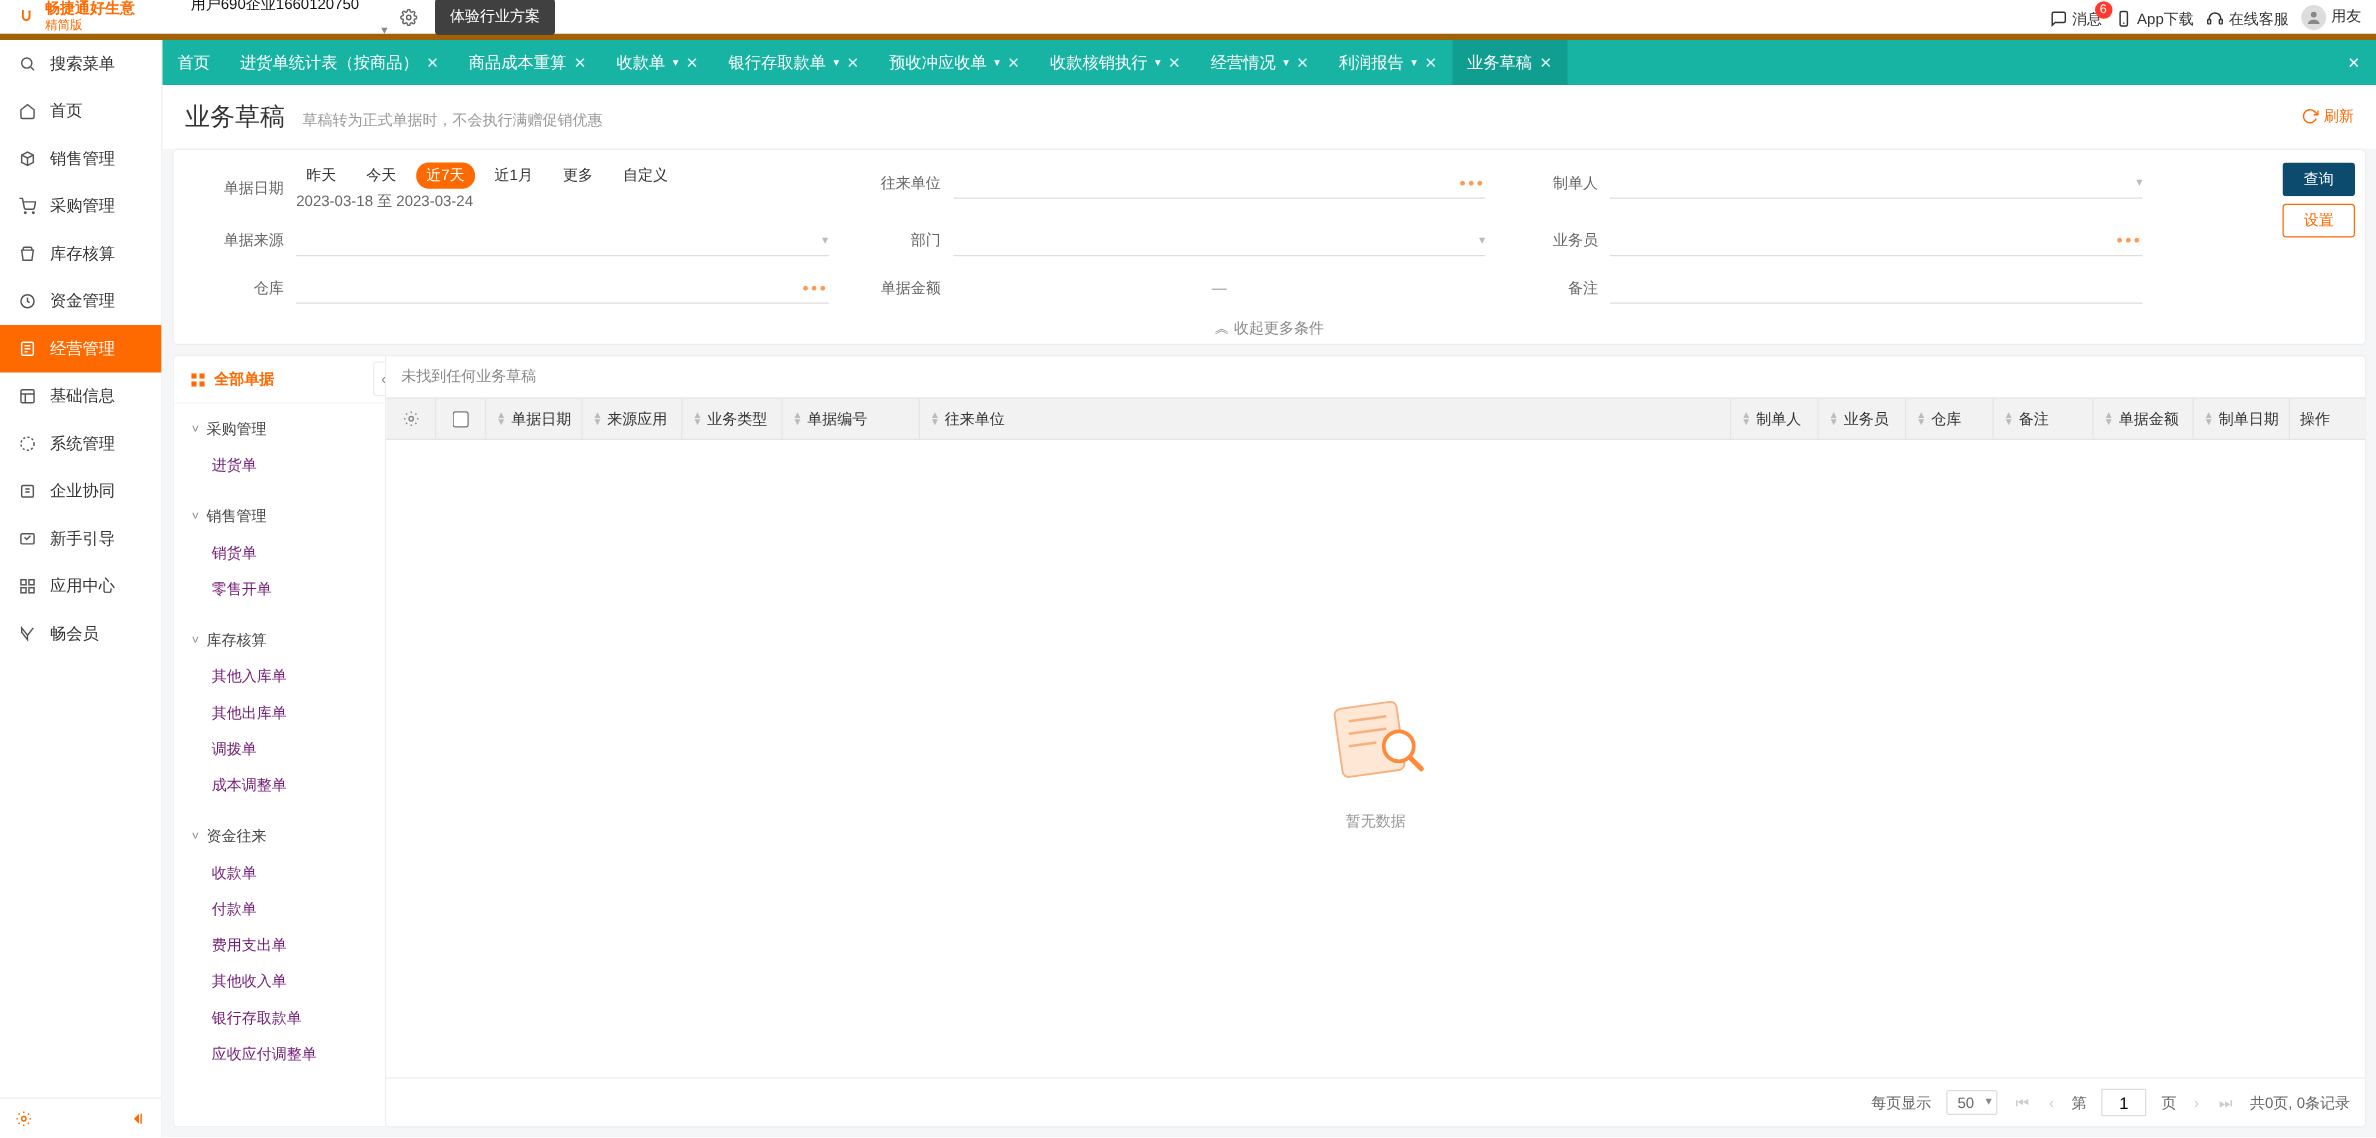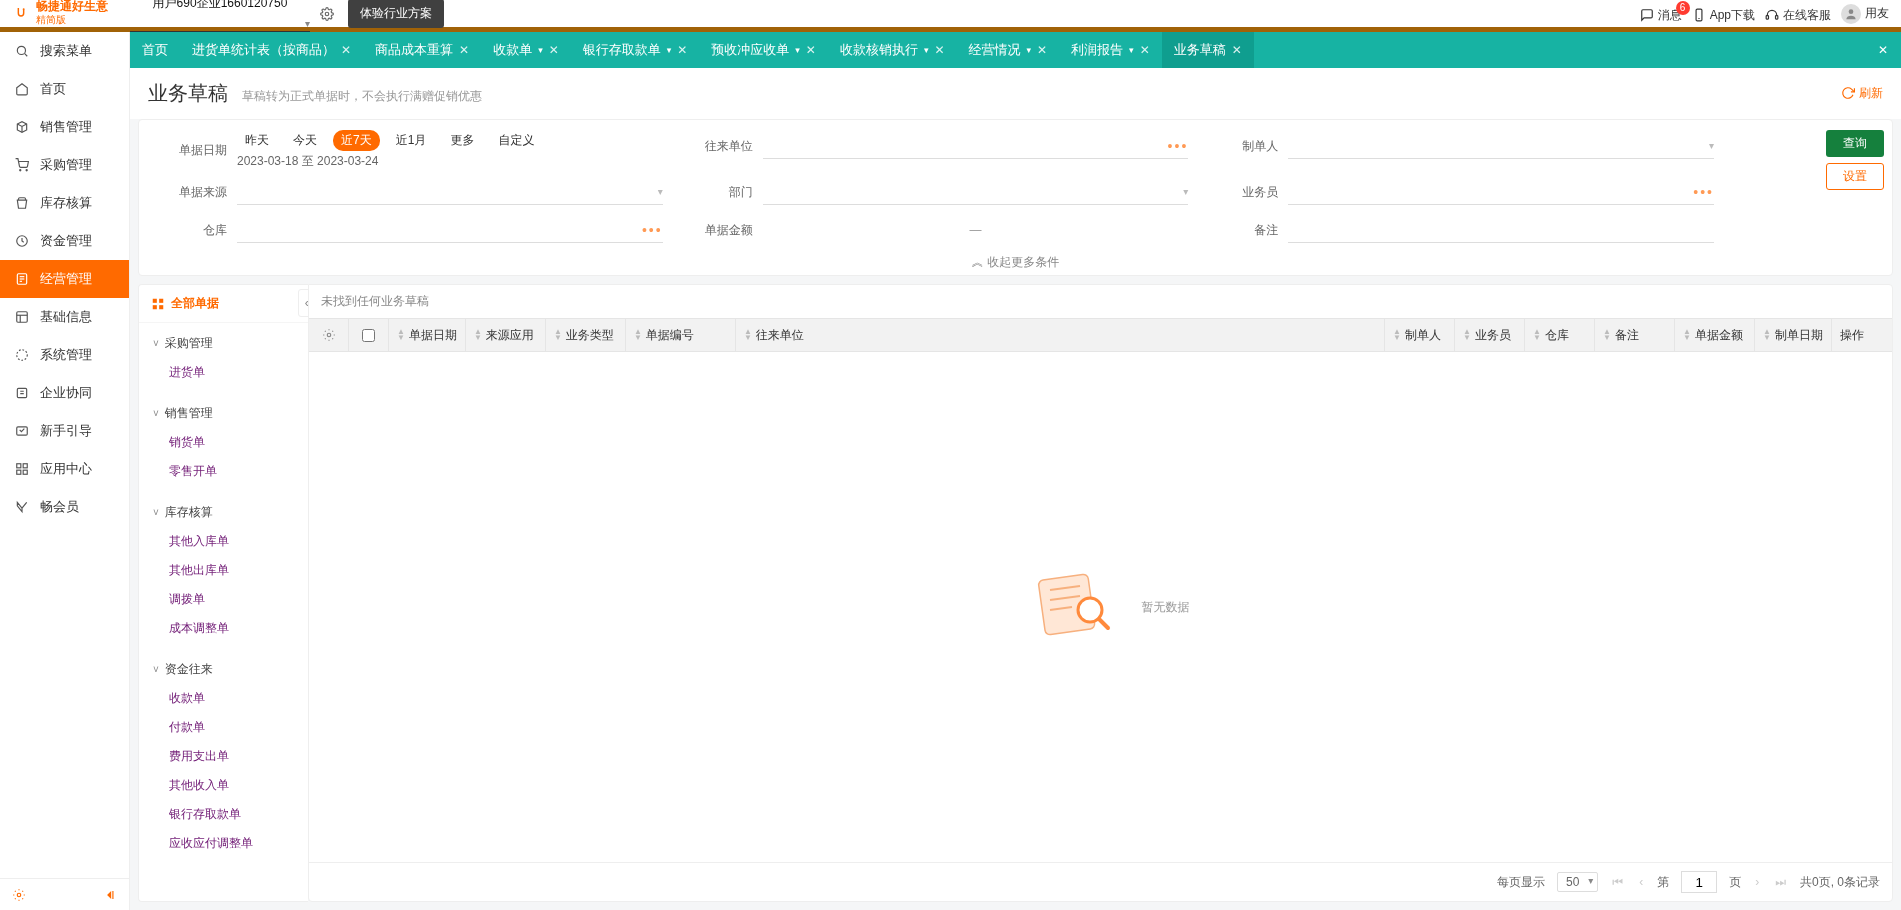--- a/index.html
+++ b/index.html
@@ -60,21 +60,21 @@
   .f-body { flex:1; min-width:0; }
   .select { height:26px; border:none; border-bottom:1px solid #ddd; width:100%; display:flex; align-items:center; justify-content:space-between; color:#999; }
   .select .chev { font-size:10px; color:#bbb;}
   .ellipsis-dots { font-size:14px; color:#ff9a55; letter-spacing:2px; }
   .date-quick { display:flex; align-items:center; gap:8px; font-size:12px; color:#333; flex-wrap:wrap;}
   .chip { padding:2px 8px; border-radius:10px; cursor:pointer; }
   .chip.active { background:#ff6a00; color:#fff; }
   .date-range { color:#666; font-size:12px; margin-top:2px;}
   .f-actions { display:flex; flex-direction:column; gap:6px; align-items:flex-end;}
   .btn { border-radius:3px; padding:4px 16px; font-size:12px; cursor:pointer; border:1px solid transparent;}
-  .btn-primary { background:#15803d; color:#fff; }
+  .btn-primary { background:#0c4a6e; color:#fff; }
   .btn-outline { border-color:#ff6a00; color:#ff6a00; background:#fff;text-align:center; }
   .collapse-bar { text-align:center; font-size:12px; color:#888; padding:4px 0; cursor:pointer; margin:4px auto 0; width:170px;}
   .dash { color:#999; text-align:center; width:100%;}
 
   
   .content-row { flex:1; display:flex; min-height:0; margin:0 8px 8px 8px; gap:0;}
   .cat-panel { width:170px; background:#fff; border:1px solid #eee; border-radius:4px 0 0 4px; border-right:none; overflow:auto; position:relative;}
   .cat-title { padding:10px 12px; color:#ff6a00; font-weight:600; border-bottom:1px solid #f5f5f5; display:flex;align-items:center; gap:6px;}
   .cat-group { padding:6px 0; color:#444; }
   .cat-group .grp { padding:6px 14px; display:flex; align-items:center; gap:6px; cursor:pointer; font-size:12px;}
@@ -83,21 +83,21 @@
   .collapse-side { position:absolute; right:-10px; top:4px; width:20px; height:28px; background:#fff; border:1px solid #eee; border-radius:3px; display:flex;align-items:center;justify-content:center; cursor:pointer; color:#888;}
 
   .data-panel { flex:1; background:#fff; border:1px solid #eee; border-radius:0 4px 4px 4px; display:flex; flex-direction:column; min-width:0;}
   .data-warn { padding:8px 12px; color:#888; font-size:12px; }
   .table-head { display:flex; align-items:stretch; background:#f2f2f2; border-top:1px solid #e5e5e5; border-bottom:1px solid #e5e5e5; height:34px;}
   .th { display:flex; align-items:center; gap:4px; padding:0 8px; font-size:12px; color:#333; border-right:1px solid #e5e5e5; white-space:nowrap; }
   .th:last-child { border-right:none;}
   .th .sort { font-size:8px; color:#bbb; display:flex; flex-direction:column; line-height:6px;}
   .th.settings { justify-content:center; }
   .th.chk input { transform:scale(1); }
-  .empty-area { flex:1; display:flex; flex-direction:row; align-items:center; justify-content:center; gap:10px; color:#999; }
+  .empty-area { flex:1; display:flex; flex-direction:column; align-items:center; justify-content:center; gap:10px; color:#999; }
   .empty-ill { width:120px; height:90px; position:relative;}
   .empty-ill svg { width:100%; height:100%; }
   .pager { display:flex; align-items:center; gap:12px; padding:8px 12px; border-top:1px solid #eee; font-size:12px; color:#666; justify-content:flex-end; flex-wrap:wrap;}
   .pg-sel { border:1px solid #ddd; padding:2px 18px 2px 8px; border-radius:2px; position:relative;}
   .pg-sel::after { content:"▾"; position:absolute; right:4px; top:2px; color:#888; font-size:10px;}
   .pg-input { width:36px; border:1px solid #ddd; text-align:center; height:22px; }
   .pg-btn { color:#ccc; cursor:default; padding:0 2px;}
 
   
   .svg { width:14px; height:14px; display:inline-block; vertical-align:middle;}

